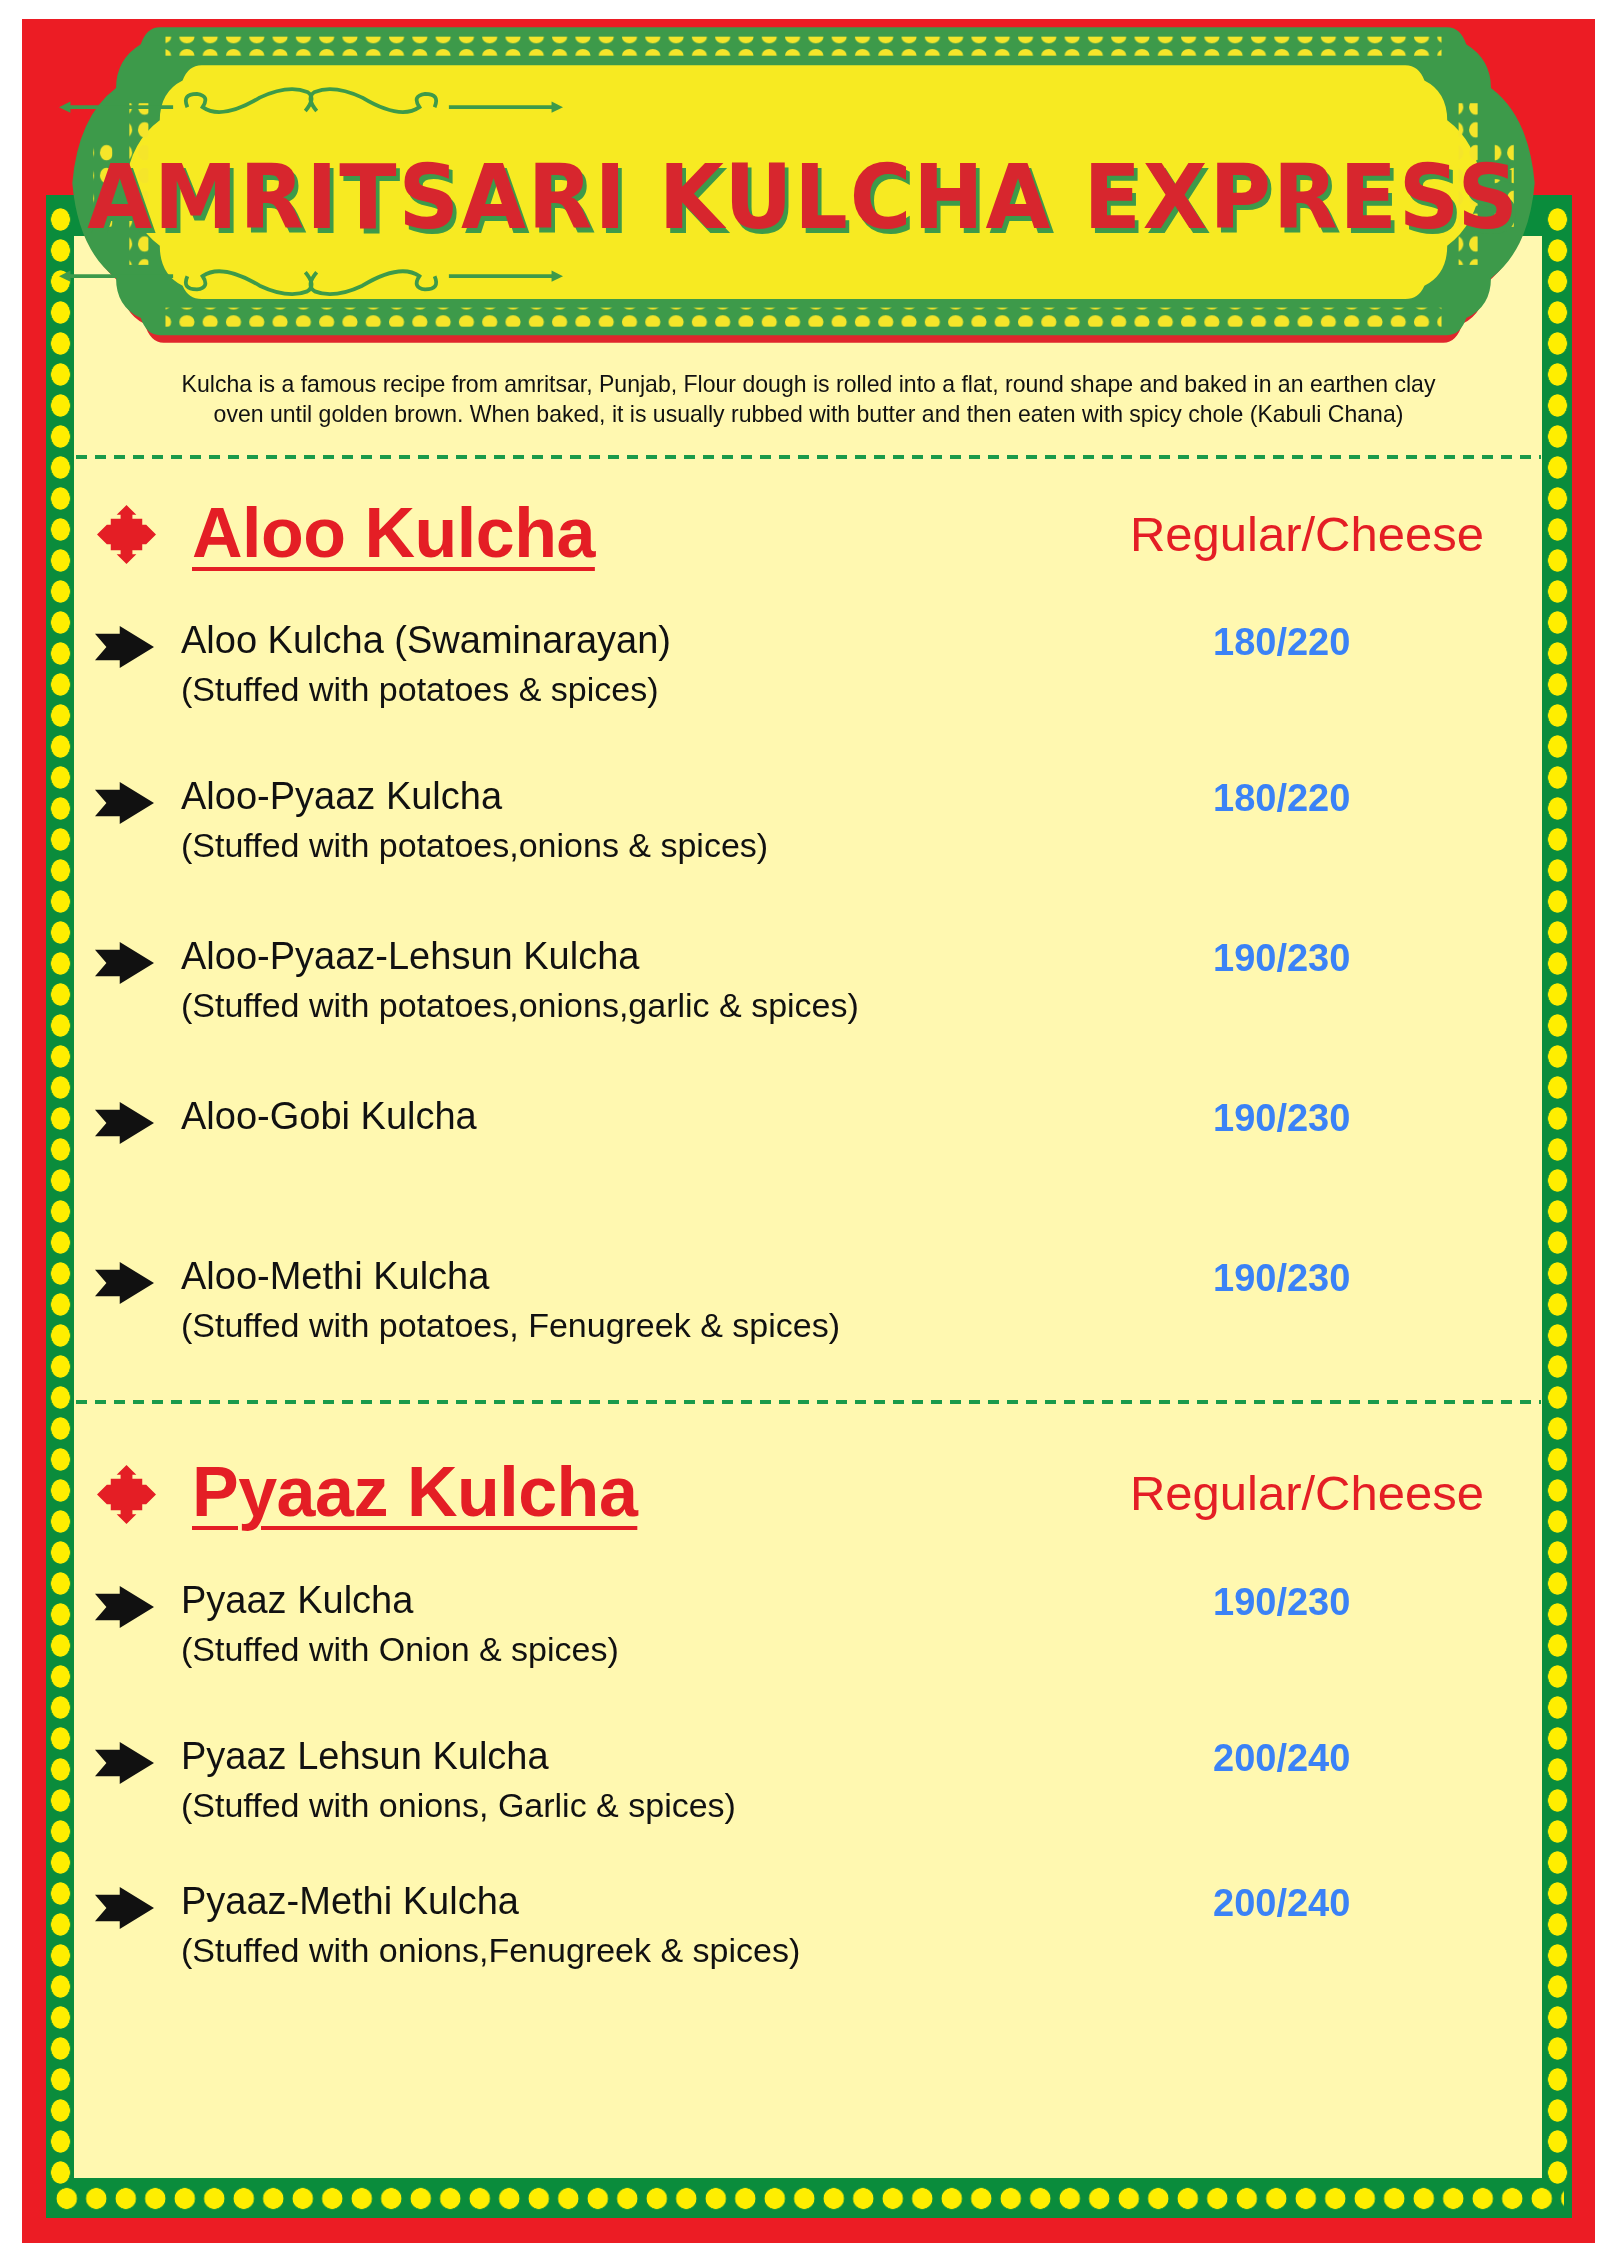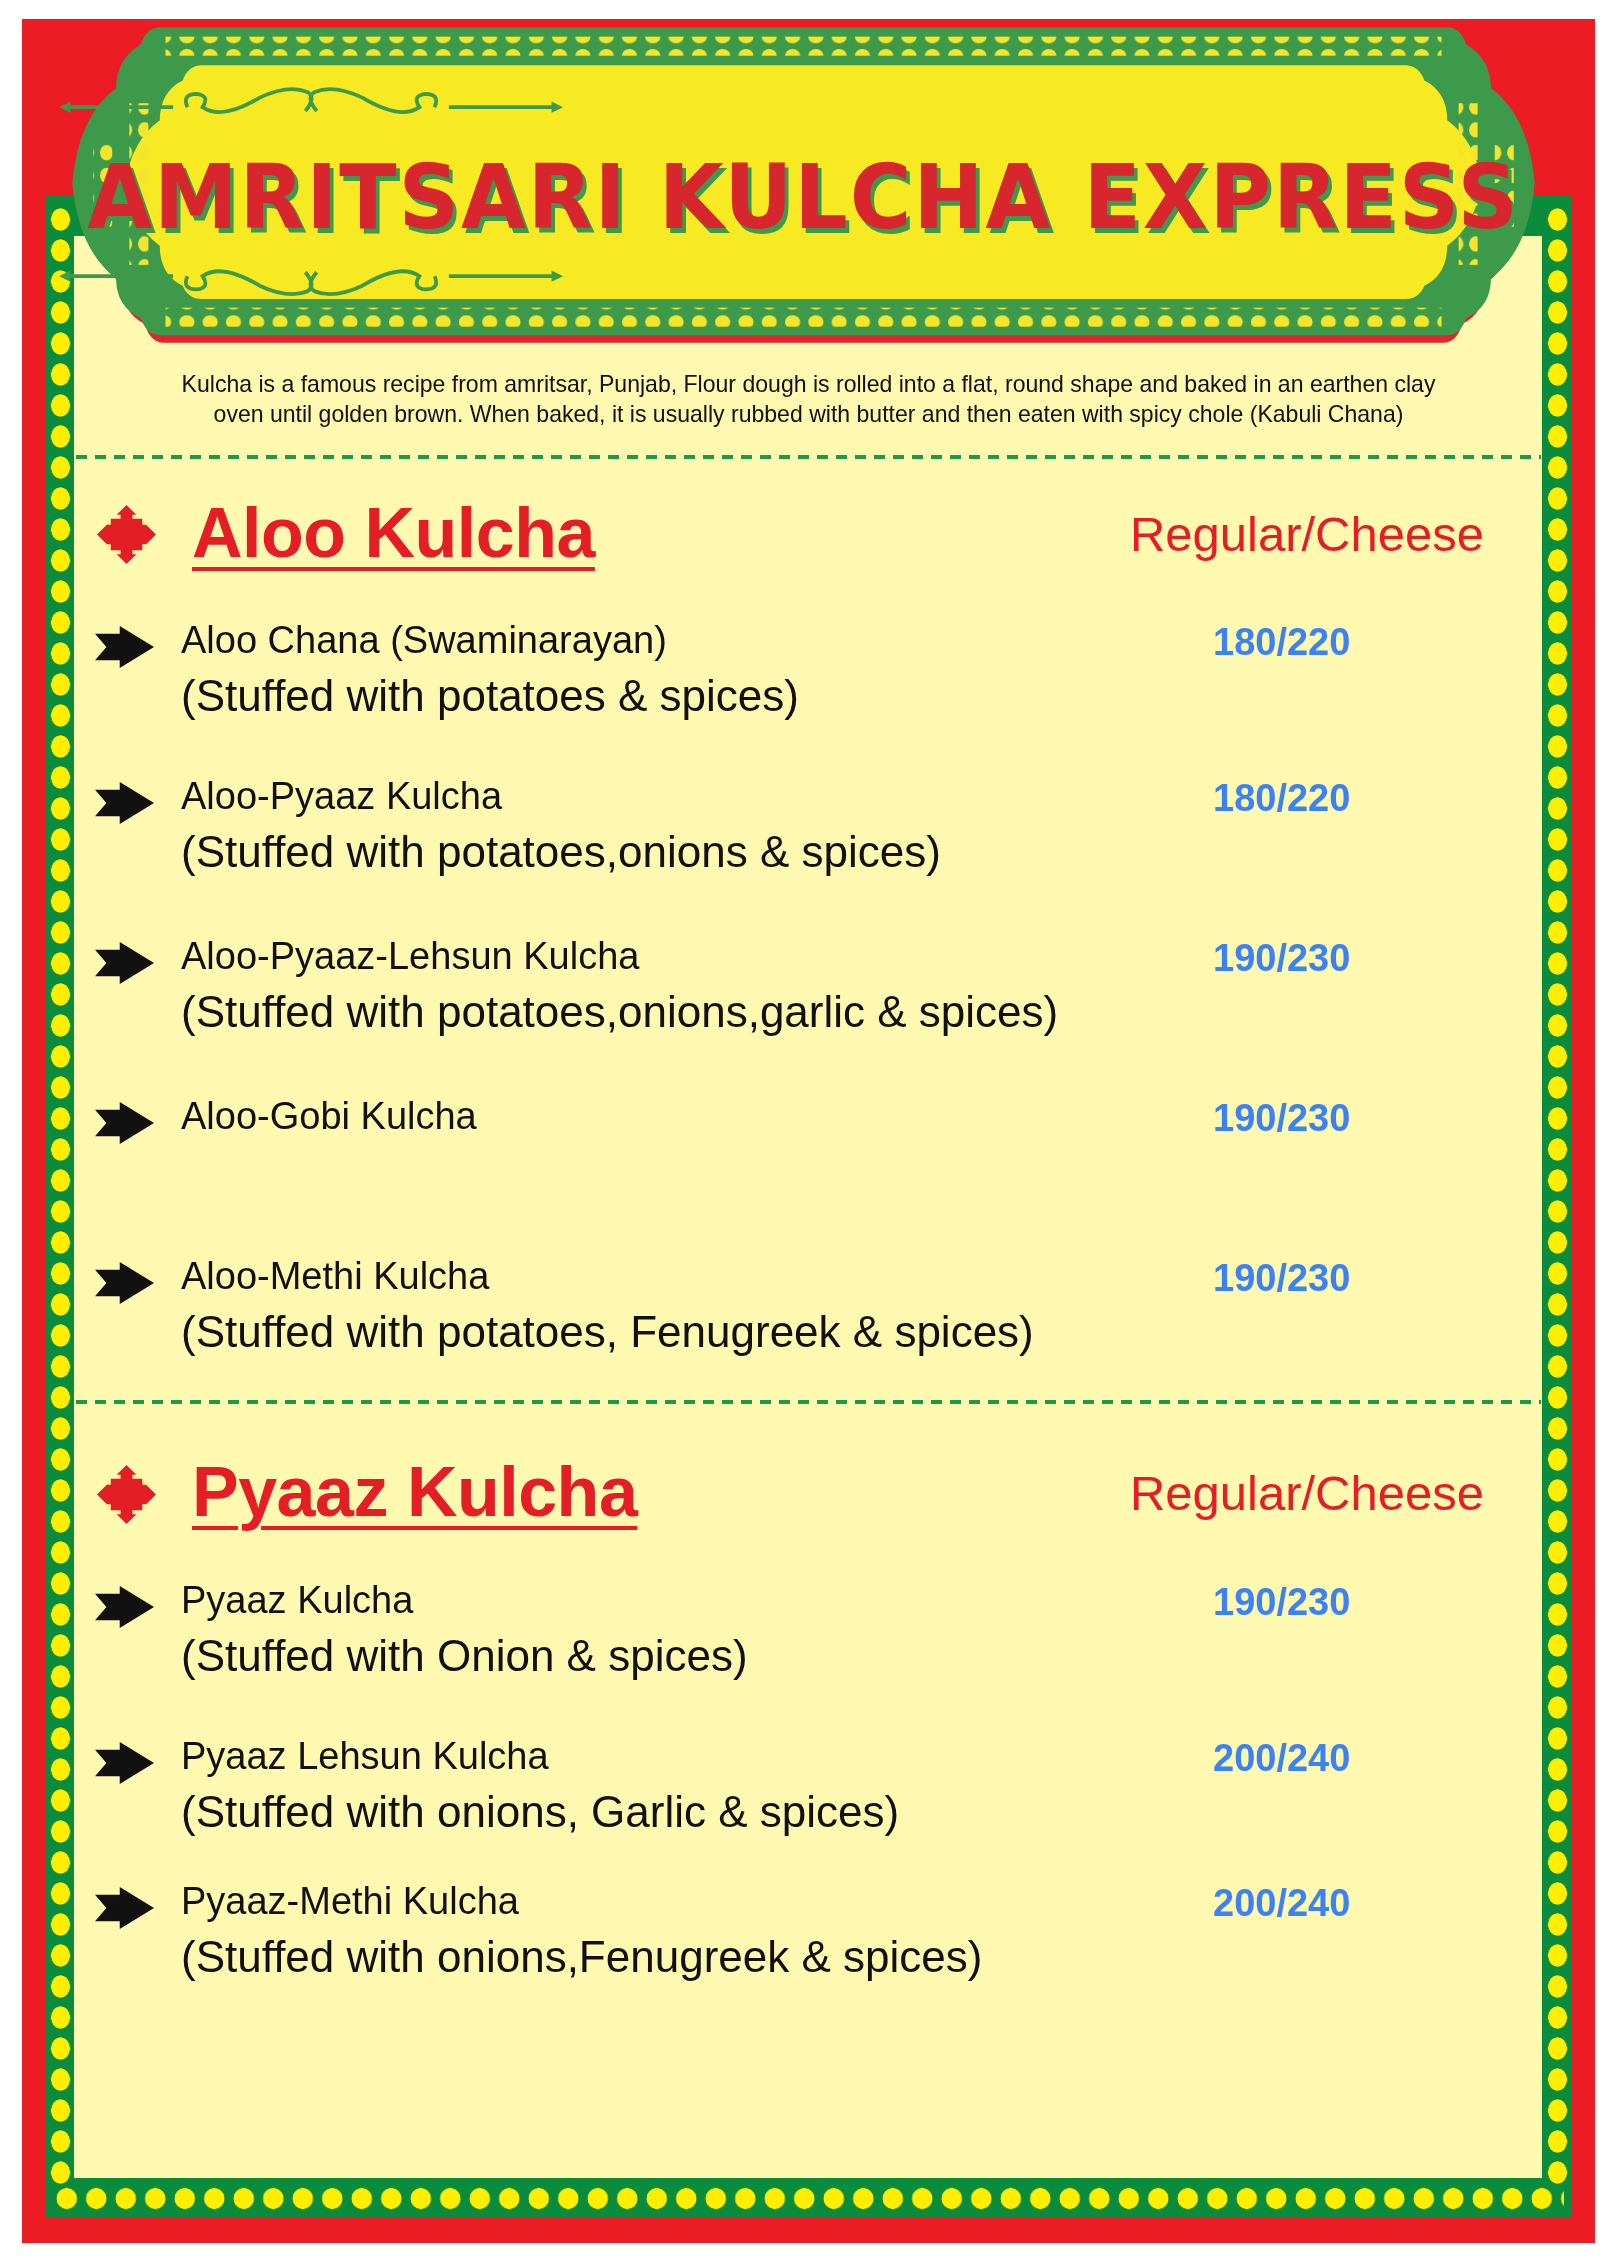--- a/index.html
+++ b/index.html
@@ -67,21 +67,21 @@
   .price-header {
     position:absolute; left:1094px; width:390px; text-align:right;
     font-weight:normal; font-size:49px; color:#e41e25;
   }
   .item { position:absolute; left:95px; width:1427px; height:105px; }
   .item .arrow { position:absolute; left:0; top:9.5px; width:59px; height:42px; }
   .item .name {
     position:absolute; left:86px; top:0; font-size:38px; line-height:48px; color:#111;
   }
   .item .desc {
-    position:absolute; left:86px; top:56px; font-size:44px; line-height:48px; color:#111;
+    position:absolute; left:86px; top:49px; font-size:34px; line-height:48px; color:#111;
   }
   .item .price {
     position:absolute; left:1118px; top:1.9px; font-size:38px; font-weight:bold; color:#3b82f6;
     line-height:48px;
   }
 </style>
 </head>
 <body>
 
 <div class="red-frame"></div>
@@ -157,21 +157,21 @@
 <svg class="section-icon" style="left:97px; top:505px;" viewBox="0 0 60 60">
   <path d="M30,0 L40,10 L36,10 L36,14 L46,14 L46,20 L50,20 L60,30 L50,40 L46,40 L46,46 L36,46 L36,50 L40,50 L30,60 L20,50 L24,50 L24,46 L14,46 L14,40 L10,40 L0,30 L10,20 L14,20 L14,14 L24,14 L24,10 L20,10 Z" fill="#e41e25"></path>
 </svg>
 <div class="section-title" style="left:192px; top:493px;">Aloo Kulcha</div>
 <div class="price-header" style="top:506px;">Regular/Cheese</div>
 
 <div class="item" style="top:616px;">
   <svg class="arrow" viewBox="0 0 62 44">
       <polygon points="0,8 26,8 26,0 62,22 26,44 26,36 0,36 12,22" fill="#111"></polygon>
     </svg>
-  <div class="name">Aloo Chana (Swaminarayan)</div>
+  <div class="name">Aloo Kulcha (Swaminarayan)</div>
   <div class="desc">(Stuffed with potatoes &amp; spices)</div>
   <div class="price">180/220</div>
 </div>
 <div class="item" style="top:772px;">
   <svg class="arrow" viewBox="0 0 62 44">
       <polygon points="0,8 26,8 26,0 62,22 26,44 26,36 0,36 12,22" fill="#111"></polygon>
     </svg>
   <div class="name">Aloo-Pyaaz Kulcha</div>
   <div class="desc">(Stuffed with potatoes,onions &amp; spices)</div>
   <div class="price">180/220</div>

